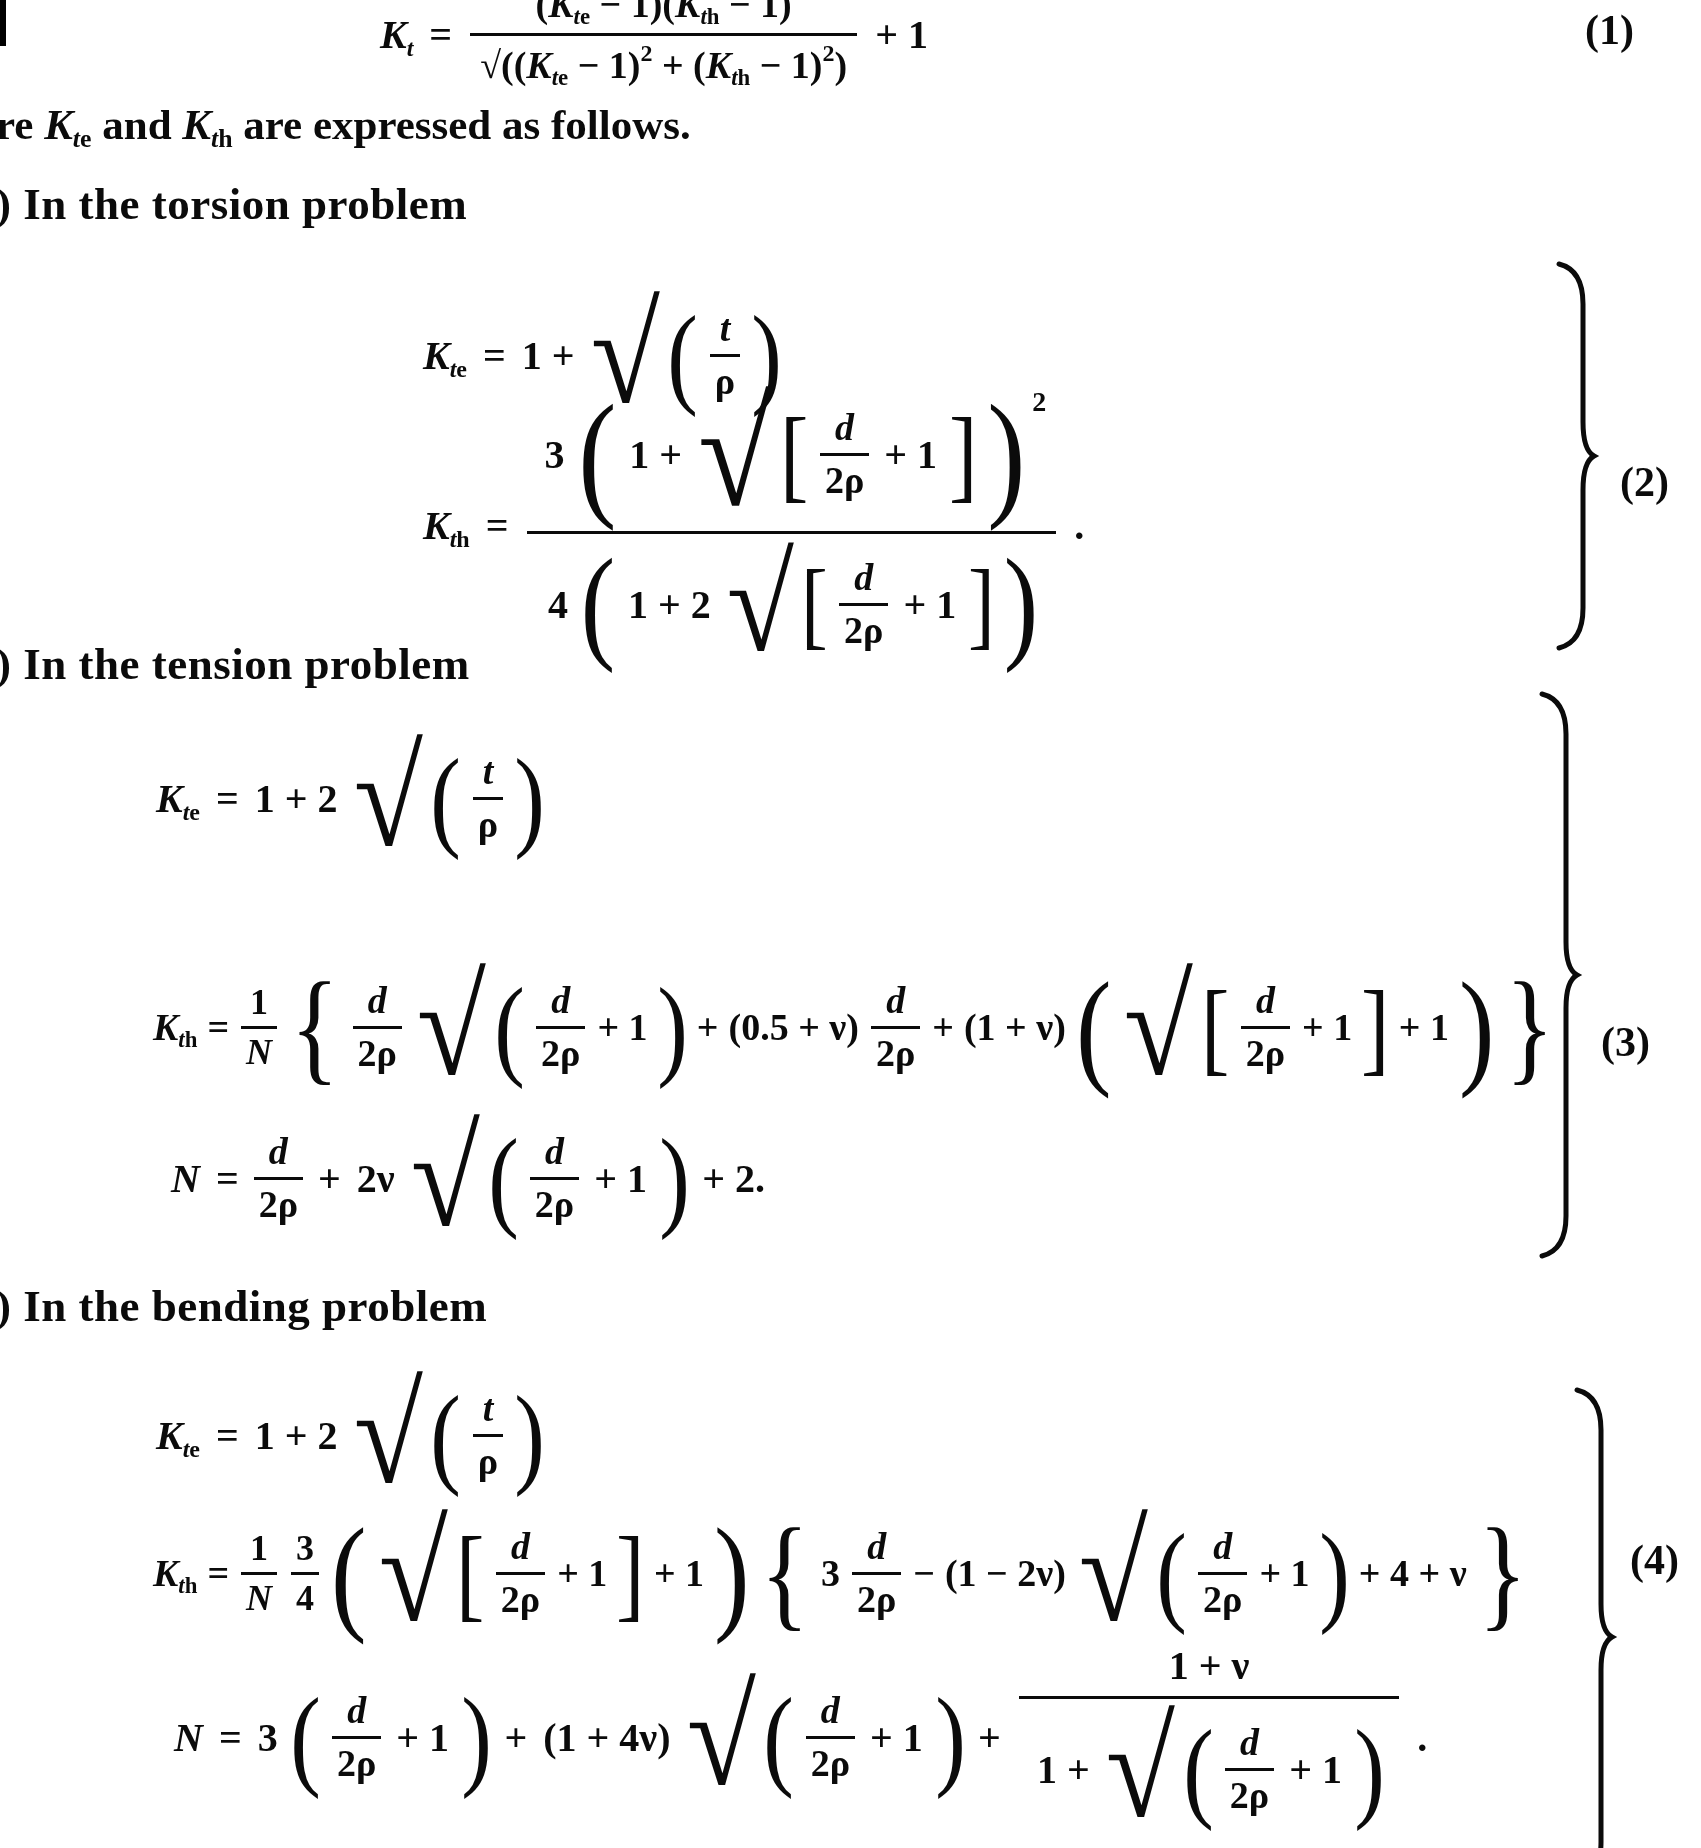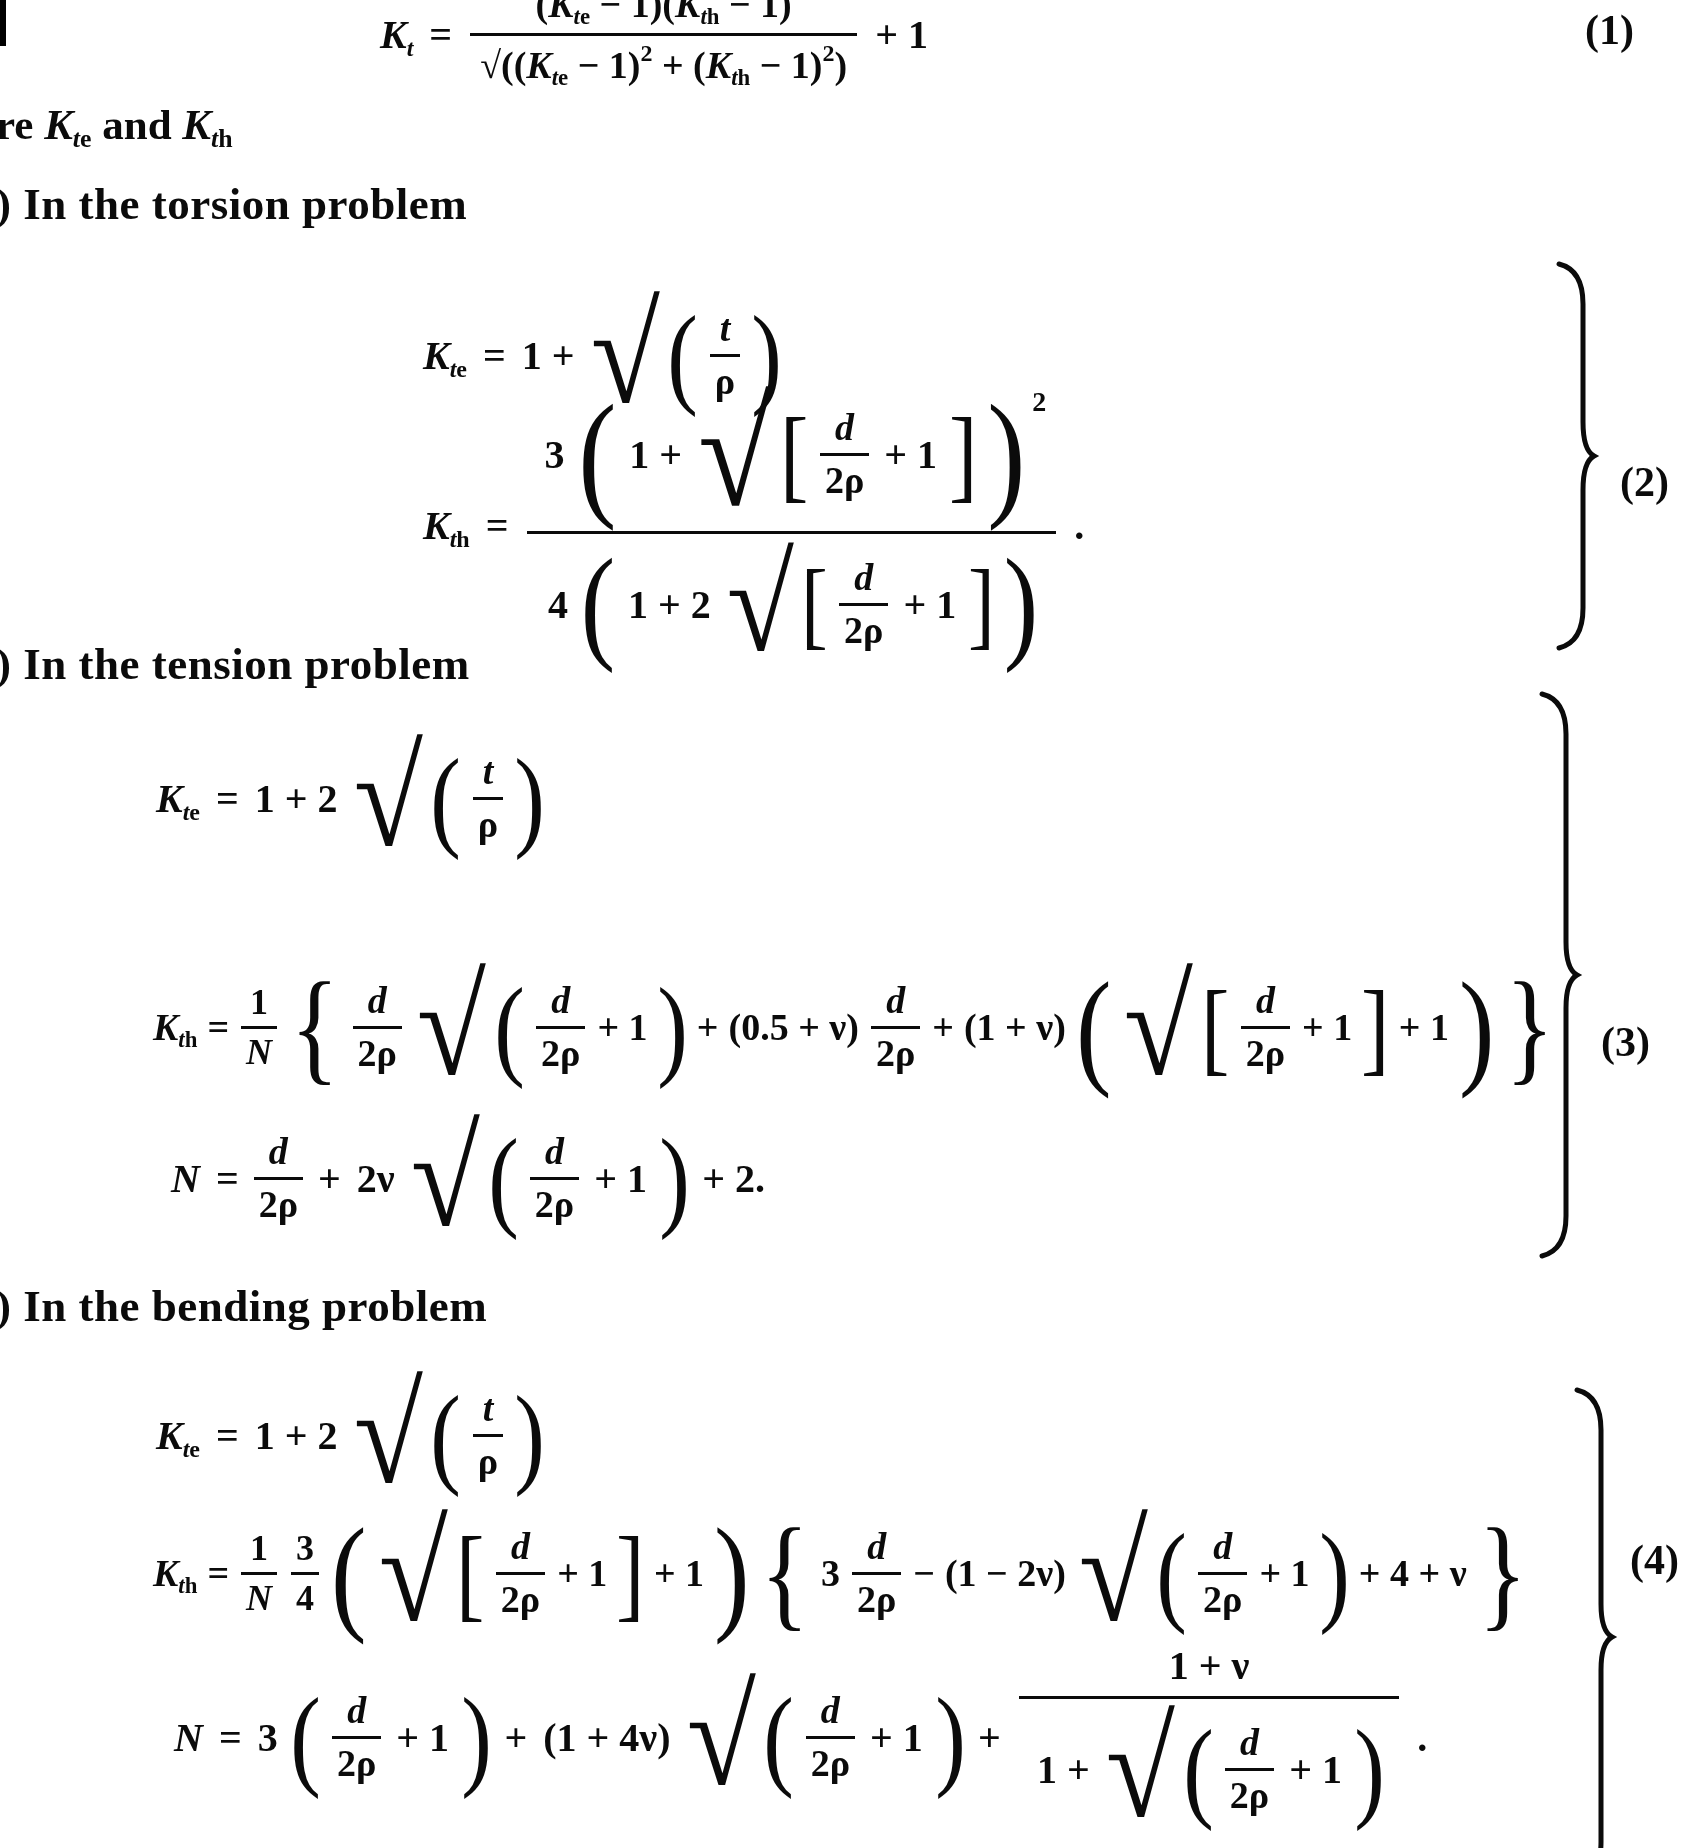--- a/index.html
+++ b/index.html
@@ -112,20 +112,21 @@
         </span>
       </span>
       <span>&nbsp;and&nbsp;</span>
       <span class="kg">
         <span class="it">K</span>
         <span class="sb">
           <span class="it">t</span>
           <span>h</span>
         </span>
       </span>
+      <span>&nbsp;are expressed as follows.</span>
   </div>
 
   <div class="heading" style="left:-4px;top:178px;">) In the torsion problem</div>
 
   <div class="row" style="left:415px;top:292px;">
     <span class="tok kg">
         <span class="it">K</span>
         <span class="sb">
           <span class="it">t</span>
           <span>e</span>

